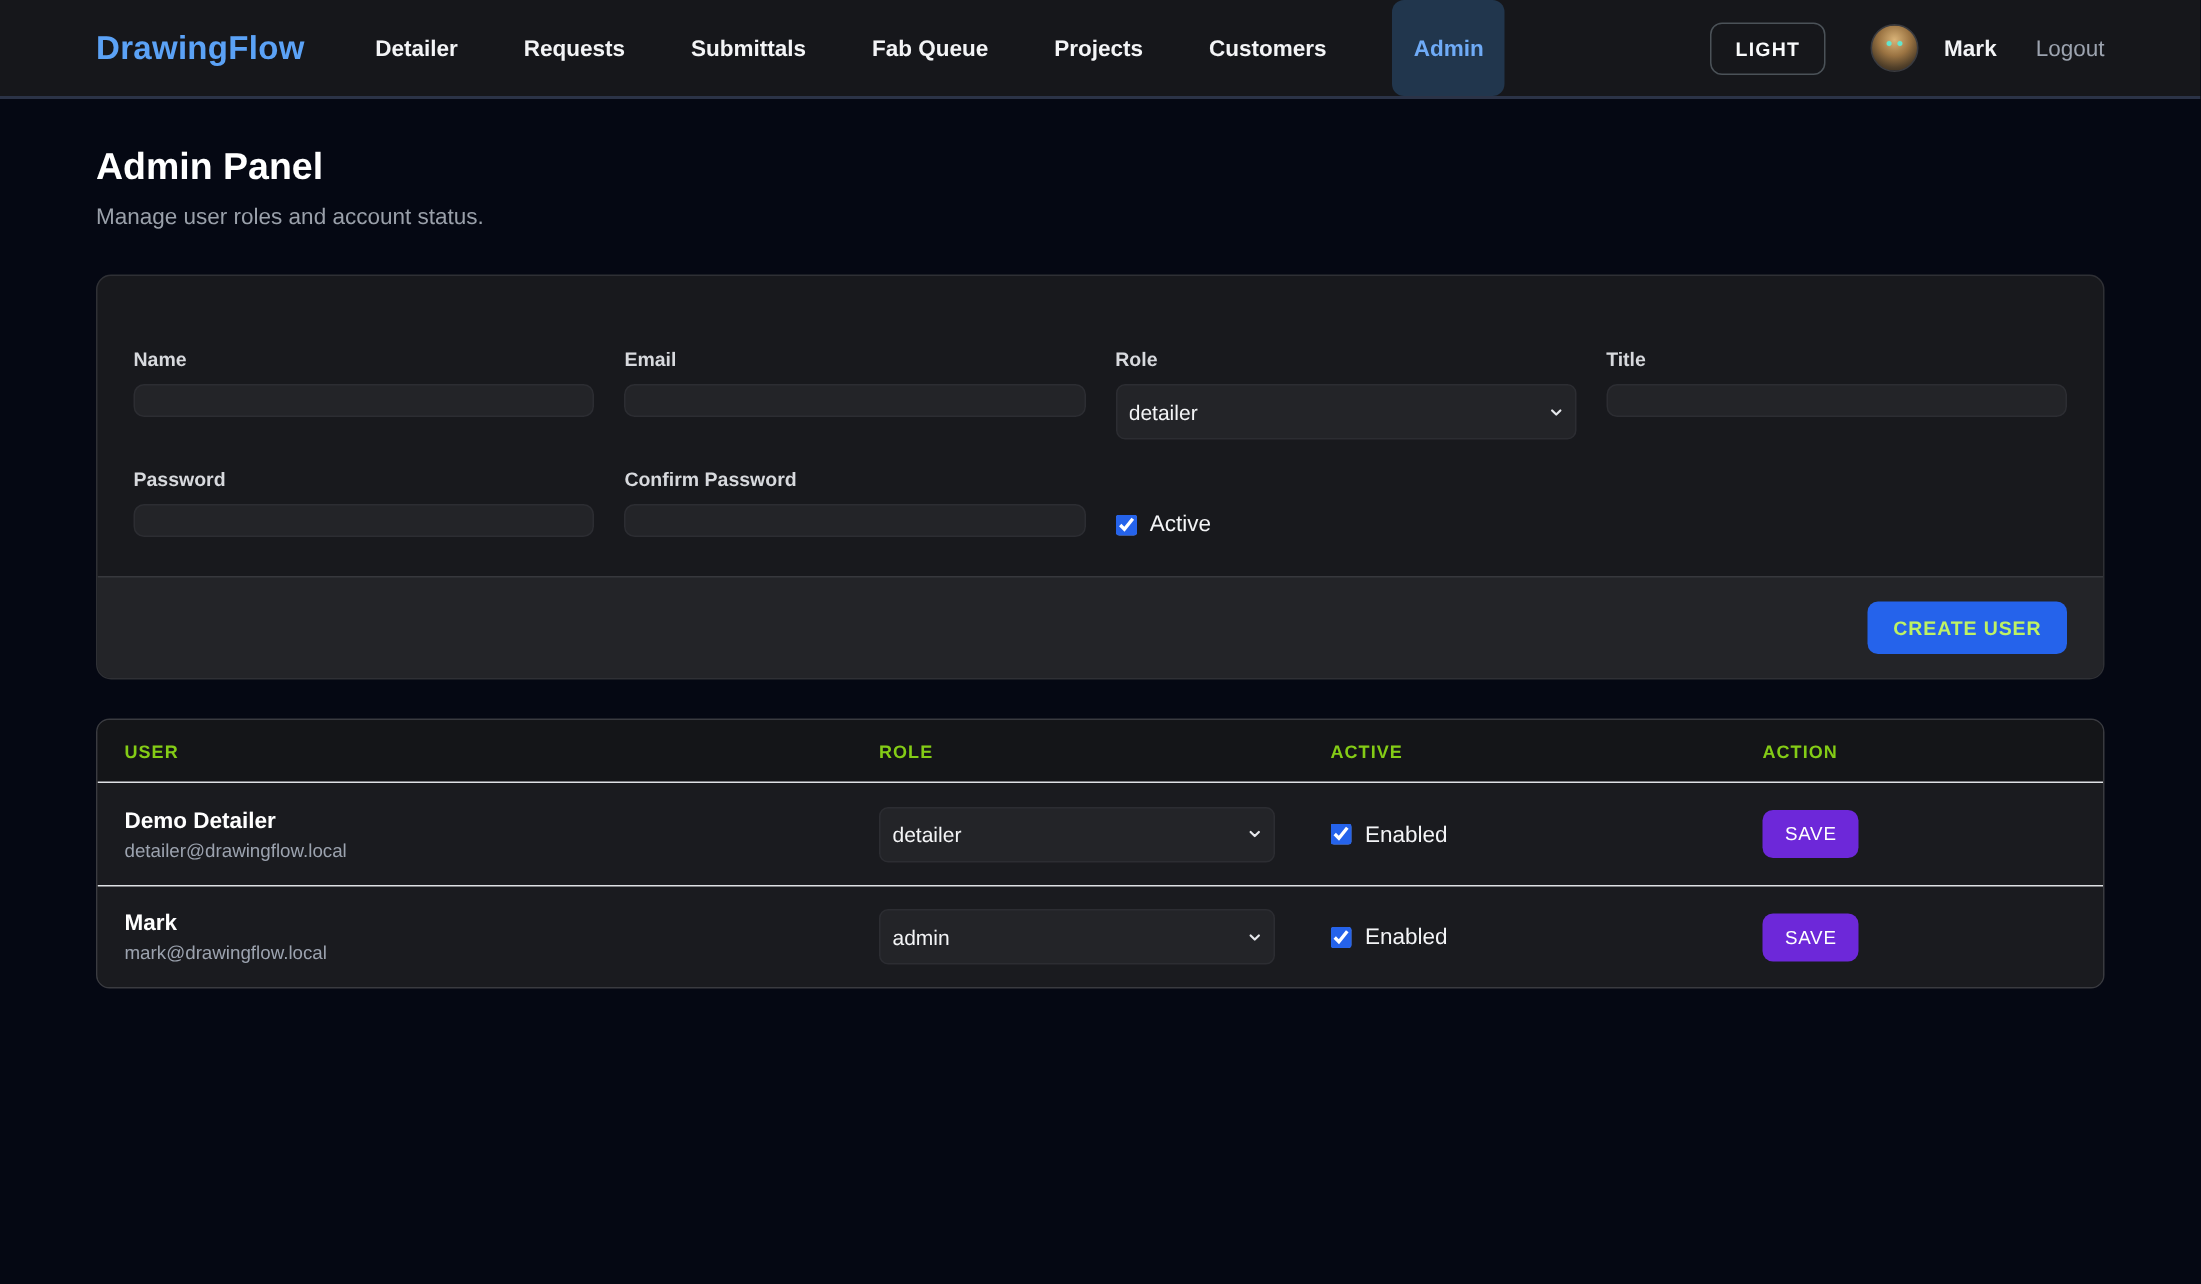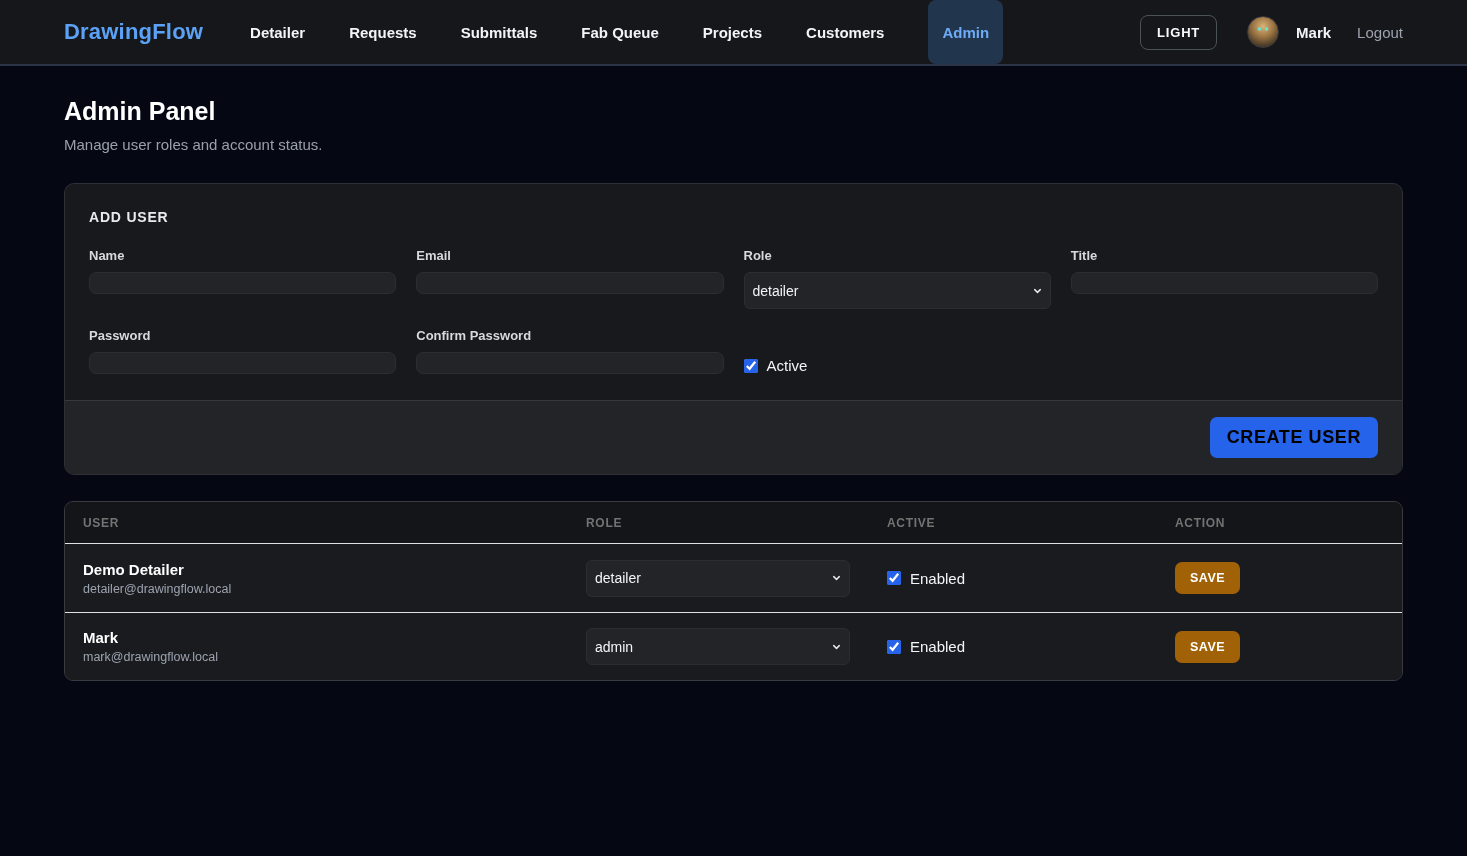--- a/index.html
+++ b/index.html
@@ -75,42 +75,42 @@
   }
   .chevron { position:absolute; right:8px; top:50%; transform:translateY(-50%); pointer-events:none; display:flex; }
   .checkbox-cell { display:flex; align-items:center; gap:9px; padding-top:29px; }
   input[type="checkbox"] { width:14px; height:14px; accent-color:#2563eb; cursor:pointer; }
   .checkbox-label { font-size:15px; color:#f3f4f6; }
   .card-footer {
     background:#232428; border-top:1px solid #37383d;
     padding:16px 24px; display:flex; justify-content:flex-end;
   }
   .btn-primary {
-    background:#2563eb; color:#000000; border:none; border-radius:7px;
-    font-family:inherit; font-size:18px; font-weight:bold; letter-spacing:.6px;
+    background:#2563eb; color:#bef264; border:none; border-radius:7px;
+    font-family:inherit; font-size:13px; font-weight:bold; letter-spacing:.6px;
     padding:10px 17px; cursor:pointer;
   }
 
   
   .table-card {
     margin-top:26px; background:#1a1b1f; border:1px solid #3a3b40;
     border-radius:9px; overflow:hidden;
   }
   .t-grid { display:grid; grid-template-columns:503px 301px 288px 1fr; align-items:center; padding:0 18px; }
   .t-head { background:#141518; border-bottom:1px solid #dfe1e5; height:42px; }
-  .t-head .col { font-size:12px; font-weight:bold; letter-spacing:.7px; color:#737373; }
+  .t-head .col { font-size:12px; font-weight:bold; letter-spacing:.7px; color:#84cc16; }
   .t-row { height:68px; background:#1a1b1f; }
   .t-row + .t-row { border-top:1px solid #dfe1e5; }
   .u-name { font-size:15px; font-weight:bold; color:#ffffff; }
   .u-email { font-size:12.5px; color:#9ca3af; margin-top:4px; }
   .t-row .select-wrap { width:264px; }
   .active-cell { display:flex; align-items:center; gap:9px; }
   .btn-save {
-    background:#a16207; color:#ffffff; border:none; border-radius:7px;
-    font-family:inherit; font-size:12.5px; font-weight:bold; letter-spacing:.5px;
+    background:#6d28d9; color:#ffffff; border:none; border-radius:7px;
+    font-family:inherit; font-size:12.5px; font-weight:normal; letter-spacing:.5px;
     padding:9px 15px; cursor:pointer;
   }
 </style>
 </head>
 <body>
 
 <header class="navbar">
   <div class="brand">DrawingFlow</div>
   <nav class="nav-list">
     <div class="nav-item">Detailer</div>
@@ -129,21 +129,20 @@
   </div>
 </header>
 
 <main class="content">
 
   <h1 class="page-title">Admin Panel</h1>
   <p class="page-subtitle">Manage user roles and account status.</p>
 
   <section class="card">
     <div class="card-body">
-      <div class="card-heading">ADD USER</div>
       <div class="form-grid">
 
         <div>
           <label class="field-label">Name</label>
           <input class="text-input" type="text" style="">
         </div>
 
         <div>
           <label class="field-label">Email</label>
           <input class="text-input" type="text" style="">

